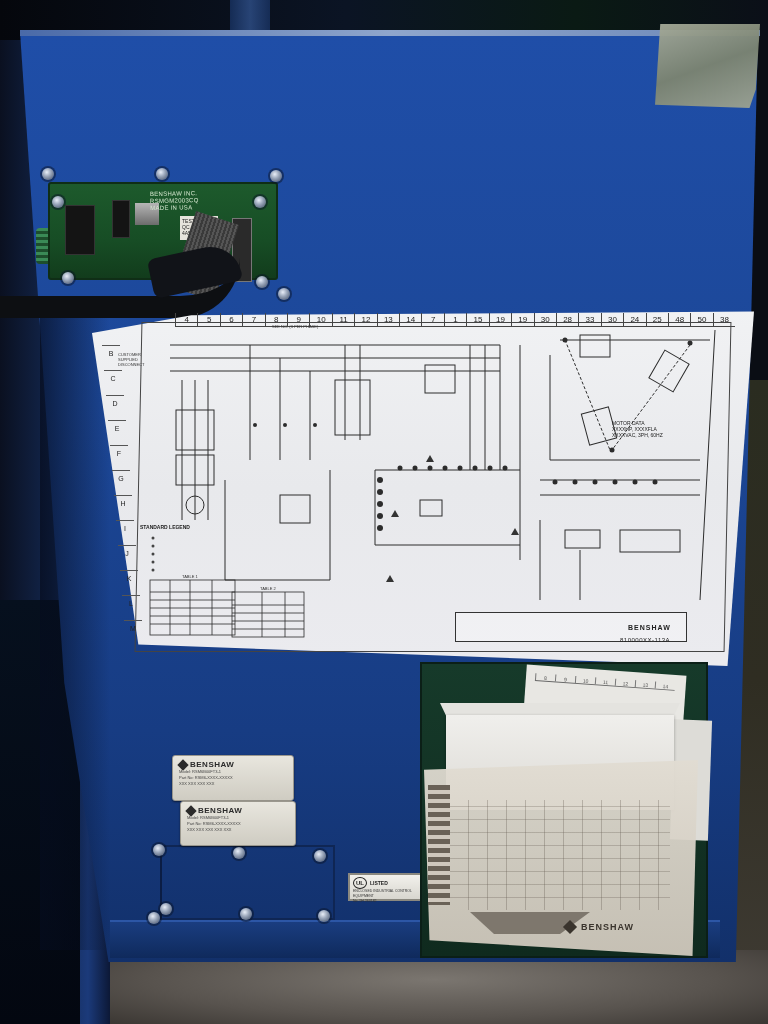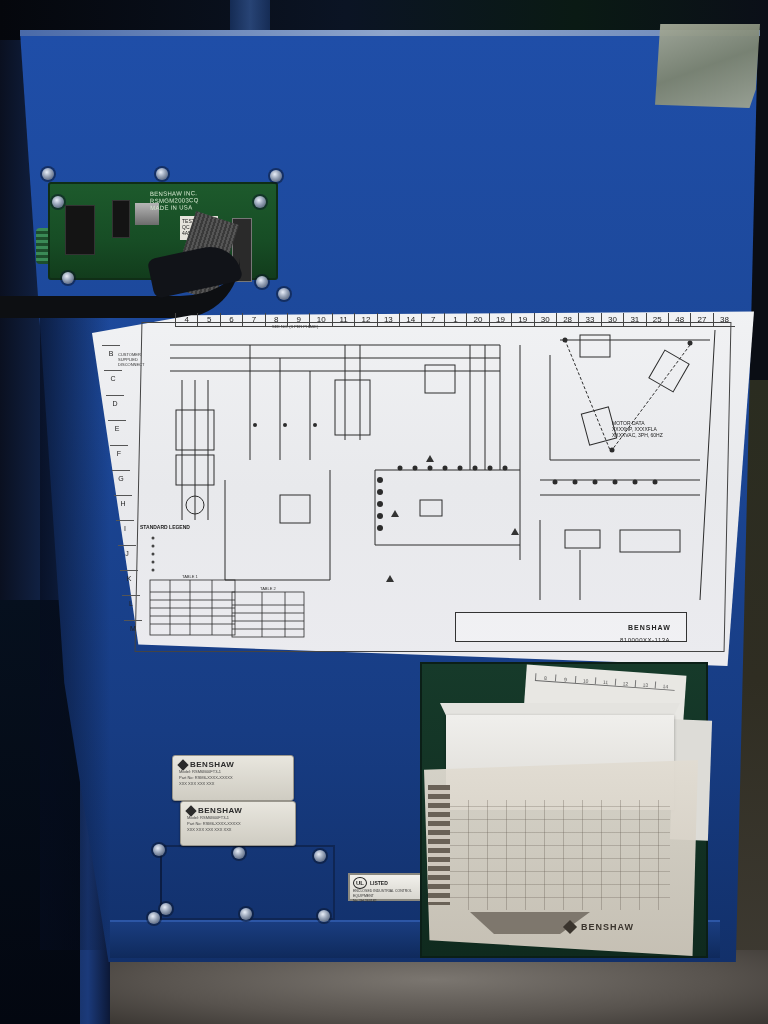--- a/index.html
+++ b/index.html
@@ -147,31 +147,31 @@
   <span>7</span>
   <span>8</span>
   <span>9</span>
   <span>10</span>
   <span>11</span>
   <span>12</span>
   <span>13</span>
   <span>14</span>
   <span>7</span>
   <span>1</span>
-  <span>20</span>
+  <span>15</span>
   <span>19</span>
   <span>19</span>
   <span>30</span>
   <span>28</span>
   <span>33</span>
   <span>30</span>
-  <span>31</span>
+  <span>24</span>
   <span>25</span>
   <span>48</span>
-  <span>27</span>
+  <span>50</span>
   <span>38</span>
 </div>
 
 <div class="abs row-ruler">
   <span style="--i:0">B</span>
   <span style="--i:1">C</span>
   <span style="--i:2">D</span>
   <span style="--i:3">E</span>
   <span style="--i:4">F</span>
   <span style="--i:5">G</span>

